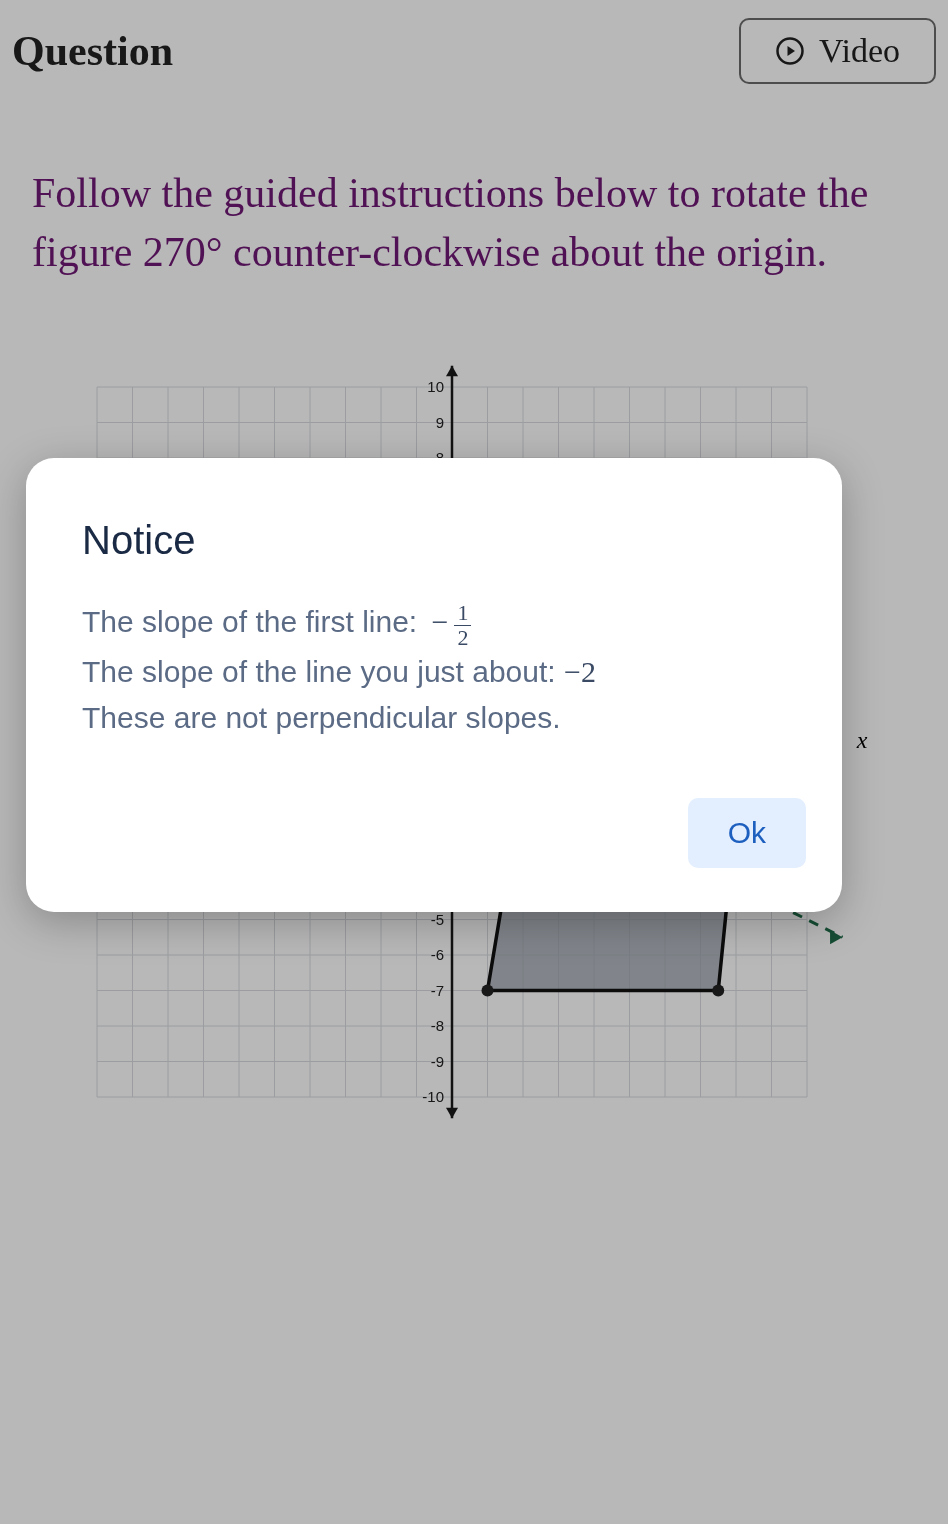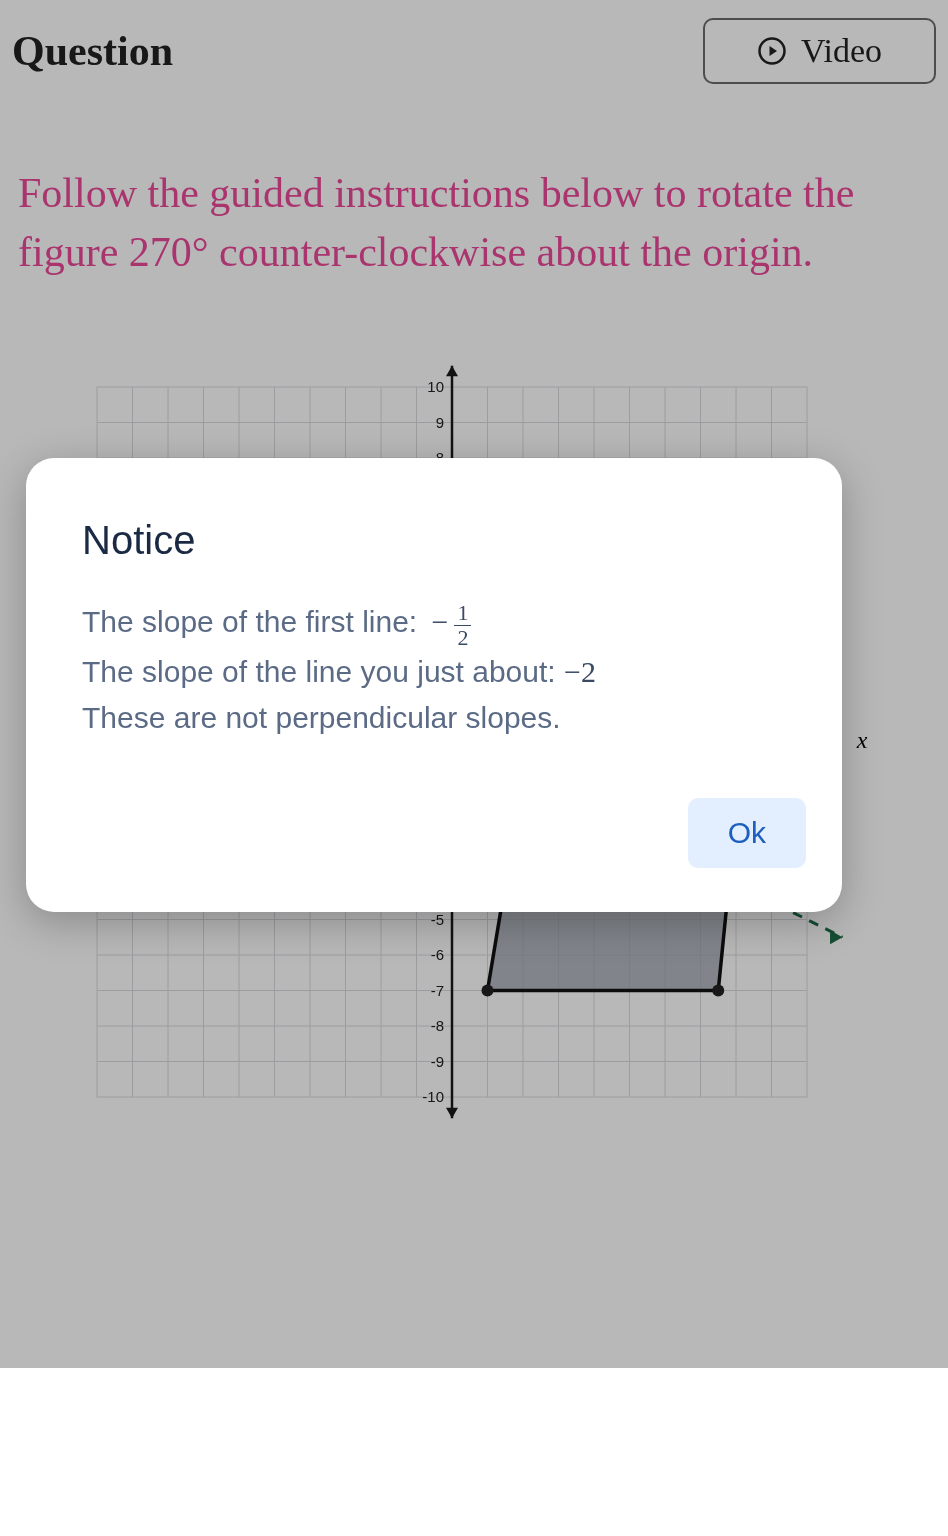--- a/index.html
+++ b/index.html
@@ -1,23 +1,23 @@
 <!DOCTYPE html>
 <html><head>
 <meta charset="utf-8">
 <style>
   * { box-sizing: border-box; margin: 0; padding: 0; }
   html, body { width: 948px; height: 1536px; overflow: hidden; font-family: Georgia, 'Times New Roman', serif; background: #fff; }
-  .page { position: relative; width: 948px; height: 1368px; }
+  .page { position: relative; width: 948px; height: 1524px; }
   .content { position: absolute; inset: 0; padding: 18px 12px 0 12px; }
   .header { display: flex; align-items: center; gap: 16px; margin-bottom: 80px; }
   .header-title { font-weight: 700; font-size: 42px; color: #222; flex: 0 0 auto; margin-right: auto; }
-  .btn { border: 2px solid #6b6b6b; border-radius: 10px; background: transparent; color: #222; font-size: 34px; font-family: Georgia, serif; padding: 12px 52px; display: inline-flex; align-items: center; gap: 14px; cursor: pointer; }
+  .btn { border: 2px solid #6b6b6b; border-radius: 10px; background: transparent; color: #222; font-size: 34px; font-family: Georgia, serif; padding: 12px 34px; display: inline-flex; align-items: center; gap: 14px; cursor: pointer; }
   .btn .icon { width: 30px; height: 30px; display: inline-block; }
-  .prompt { font-size: 42px; line-height: 1.4; color: #ec4899; margin: 0 4px 70px 6px; }
+  .prompt { font-size: 42px; line-height: 1.4; color: #701a75; margin: 0 4px 70px 20px; }
   .sub-prompt { font-size: 36px; color: #333; margin: 0 0 20px 70px; }
   .graph-wrap { display: flex; justify-content: center; }
   .graph { position: relative; }
   .tick-label { font-family: Arial, Helvetica, sans-serif; font-size: 15px; fill: #222; }
   .overlay { position: absolute; inset: 0; background: rgba(0,0,0,0.28); display: flex; align-items: flex-start; justify-content: center; }
   .dialog { position: absolute; top: 458px; left: 26px; width: 816px; background: #fff; border-radius: 28px; box-shadow: 0 10px 40px rgba(0,0,0,0.25); padding: 60px 36px 44px 56px; font-family: 'Segoe UI', 'Helvetica Neue', Arial, sans-serif; }
   .dialog-title { font-size: 40px; font-weight: 500; color: #1a2a44; margin-bottom: 36px; }
   .dialog-body { font-size: 30px; line-height: 1.55; color: #5b6b85; }
   .dialog-body .math-val { font-family: 'Times New Roman', serif; color: #3a4a64; }
   .frac { display: inline-flex; flex-direction: column; align-items: center; vertical-align: middle; font-size: 22px; line-height: 1; margin-left: 2px; }

